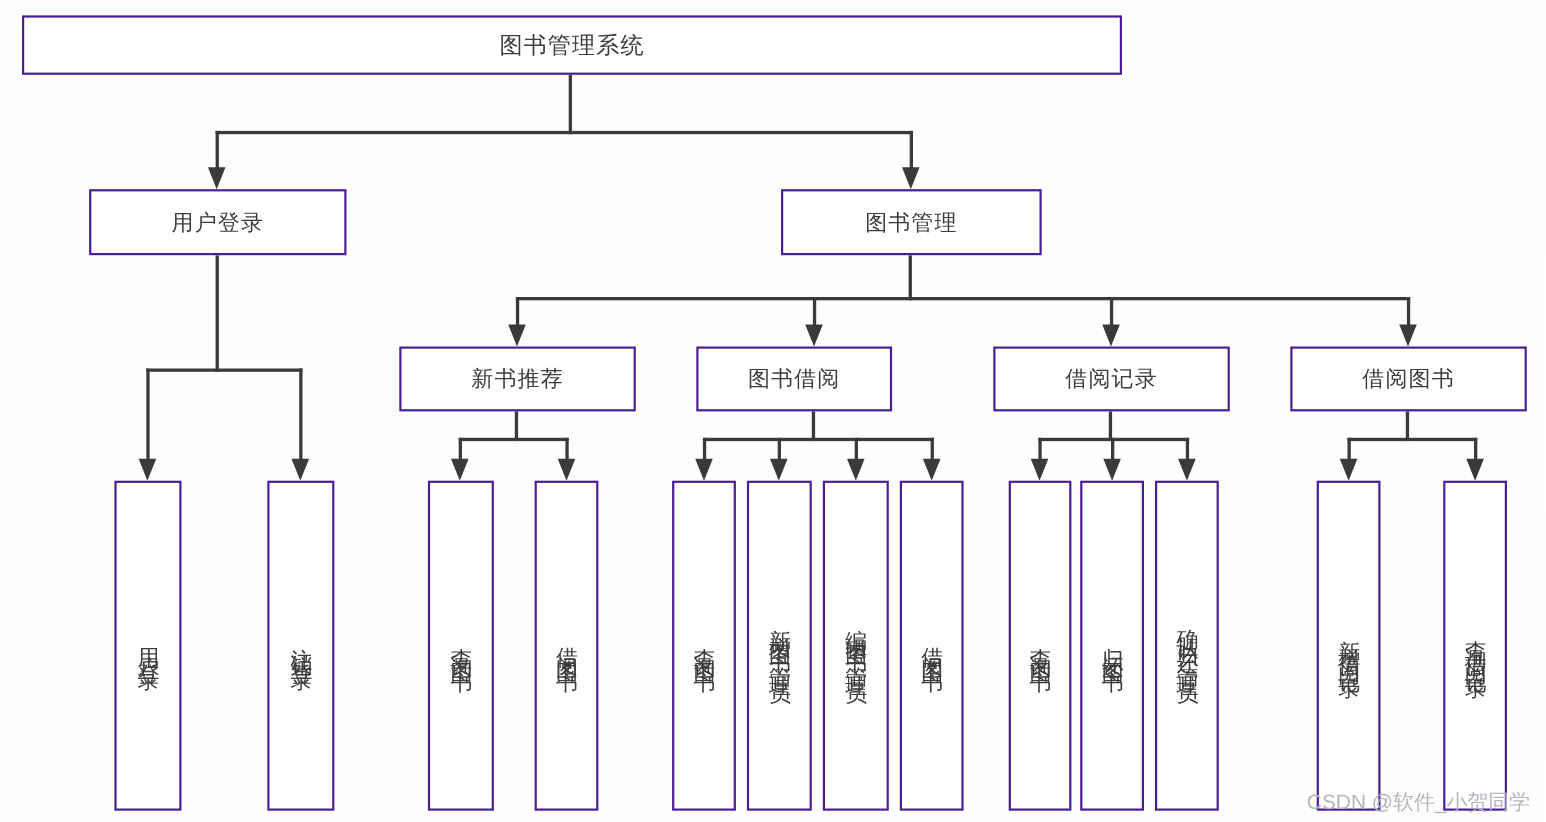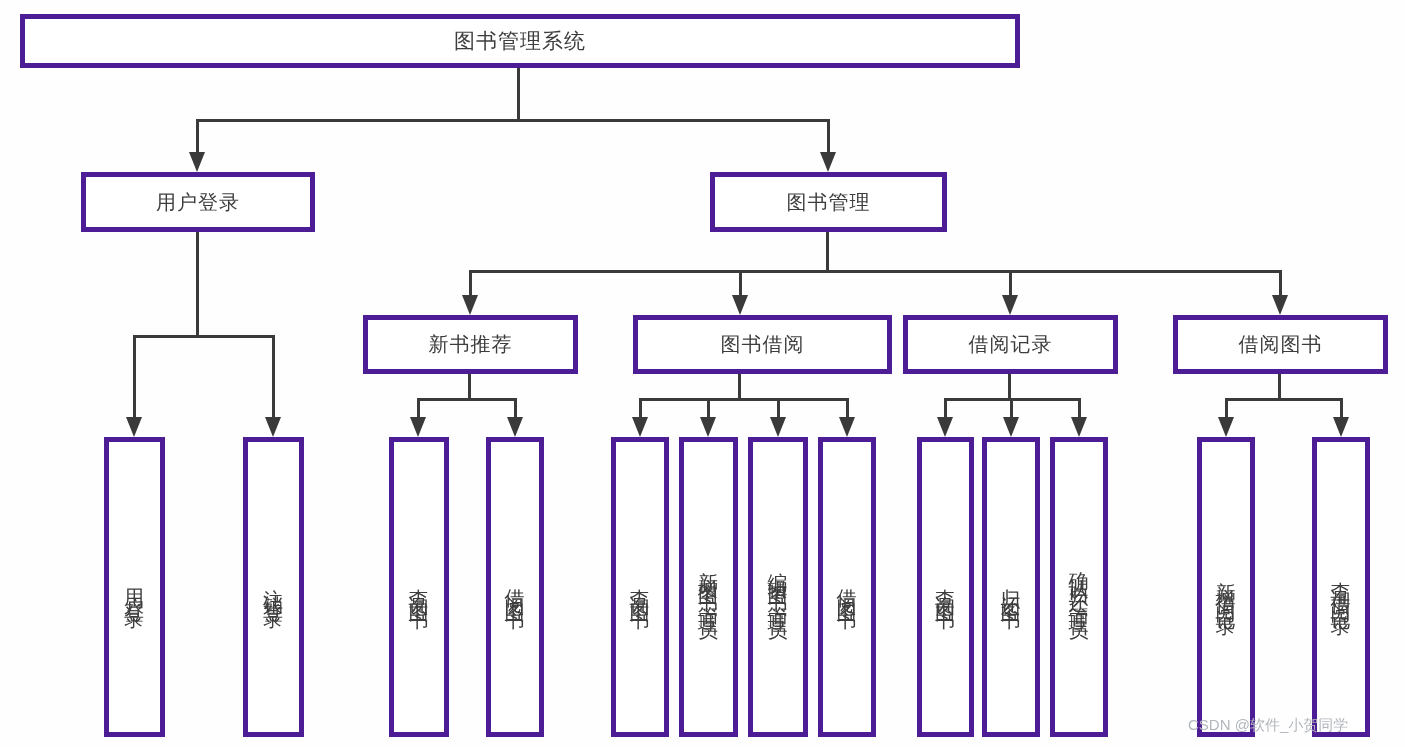--- a/index.html
+++ b/index.html
@@ -1,39 +1,39 @@
 <!DOCTYPE html>
 <html><head>
 <meta charset="utf-8">
 <style>
   html,body{margin:0;padding:0;background:#ffffff;}
   .canvas{
     position:relative;width:1405px;height:747px;background:#fefefe;
     font-family:"Liberation Sans","DejaVu Sans",sans-serif;overflow:hidden;
   }
   .box{
-    position:absolute;background:#ffffff;border:5px solid #4c1d95;box-sizing:border-box;
+    position:absolute;background:#ffffff;border:2px solid #4c1d95;box-sizing:border-box;
     display:flex;align-items:center;justify-content:center;color:#3d3d3d;z-index:2;
   }
   .hbox .lbl{font-size:20px;letter-spacing:1px;white-space:nowrap;}
   .root .lbl{font-size:21px;}
   .leaf .lbl{
     writing-mode:vertical-lr;text-orientation:mixed;
     font-size:20px;letter-spacing:7px;line-height:1.1;max-height:292px;
   }
   .vline{position:absolute;width:3px;background:#3a3a3a;z-index:1;}
   .hline{position:absolute;height:3px;background:#3a3a3a;z-index:1;}
   .arrow{
     position:absolute;width:0;height:0;z-index:1;
     border-left:8px solid transparent;border-right:8px solid transparent;
     border-top:20px solid #3a3a3a;
   }
   .watermark{
     position:absolute;left:1188px;top:716px;z-index:6;
-    font-size:15px;color:#b2b7bd;white-space:nowrap;
+    font-size:19px;color:#b2b7bd;white-space:nowrap;
   }
 </style>
 </head>
 <body>
 
 <div class="canvas">
 
   <div class="box hbox root" style="left:20px;top:14px;width:1000px;height:54px">
     <span class="lbl">图书管理系统</span>
   </div>
@@ -41,21 +41,21 @@
   <div class="box hbox" style="left:81px;top:172px;width:234px;height:60px">
     <span class="lbl">用户登录</span>
   </div>
   <div class="box hbox" style="left:710px;top:172px;width:237px;height:60px">
     <span class="lbl">图书管理</span>
   </div>
 
   <div class="box hbox" style="left:363px;top:315px;width:215px;height:59px">
     <span class="lbl">新书推荐</span>
   </div>
-  <div class="box hbox" style="left:633px;top:315px;width:259px;height:59px">
+  <div class="box hbox" style="left:633px;top:315px;width:178px;height:59px">
     <span class="lbl">图书借阅</span>
   </div>
   <div class="box hbox" style="left:903px;top:315px;width:215px;height:59px">
     <span class="lbl">借阅记录</span>
   </div>
   <div class="box hbox" style="left:1173px;top:315px;width:215px;height:59px">
     <span class="lbl">借阅图书</span>
   </div>
 
   <div class="box leaf" style="left:104px;top:437px;width:61px;height:300px">

